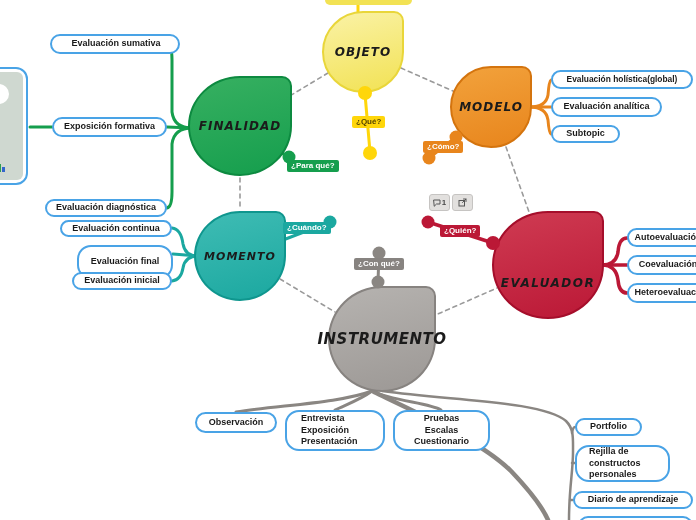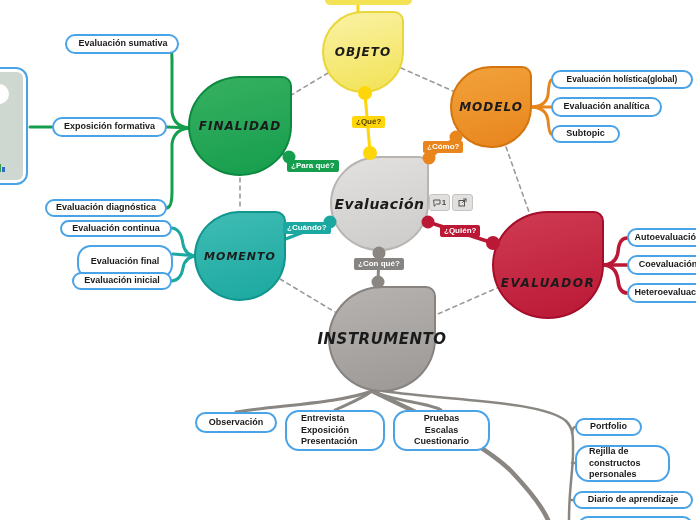--- a/index.html
+++ b/index.html
@@ -113,23 +113,20 @@
   </div>
 
   <div class="blob" style="left:492px;top:211px;width:112px;height:108px;border-color:var(--red_d);background:linear-gradient(165deg,var(--red_l),var(--red));">
     <span class="blob-label" style="font-size:12px;letter-spacing:1.5px;margin-top:36px;">EVALUADOR</span>
   </div>
 
   <div class="blob" style="left:328px;top:286px;width:108px;height:106px;border-color:var(--gray_d);background:linear-gradient(165deg,var(--gray_l),var(--gray));">
     <span class="blob-label" style="font-size:15px;letter-spacing:0.5px;">INSTRUMENTO</span>
   </div>
 
-  <div class="blob" style="left:330px;top:156px;width:99px;height:95px;border-color:var(--center_d);background:linear-gradient(165deg,var(--center_l),#cdcbc9);">
-    <span class="blob-label" style="font-size:14px;letter-spacing:0.5px;">Evaluación</span>
-  </div>
 
   <div class="icon-row" style="left:429px;top:194px;">
     <span class="mini-icon">
       <svg width="8" height="8" viewBox="0 0 8 8">
         <path d="M1 1h6v4H3.5L1.5 7z" fill="none" stroke="#555" stroke-width="1"></path>
       </svg>
       <b>1</b>
     </span>
     <span class="mini-icon">
       <svg width="9" height="9" viewBox="0 0 9 9">
@@ -139,21 +136,21 @@
     </span>
   </div>
 
   <div class="tag" style="left:352px;top:116px;background:var(--tag_yellow);color:var(--tag_yellow_text);">¿Qué?</div>
   <div class="tag" style="left:423px;top:141px;background:var(--orange);">¿Cómo?</div>
   <div class="tag" style="left:287px;top:160px;background:var(--green);">¿Para qué?</div>
   <div class="tag" style="left:283px;top:222px;background:var(--teal);">¿Cuándo?</div>
   <div class="tag" style="left:440px;top:225px;background:var(--red);">¿Quién?</div>
   <div class="tag" style="left:354px;top:258px;background:var(--gray_d);">¿Con qué?</div>
 
-  <div class="pill" style="left:65px;top:34px;width:114px;height:20px;padding-left:8px;">Evaluación sumativa</div>
+  <div class="pill" style="left:50px;top:34px;width:130px;height:20px;padding-left:8px;">Evaluación sumativa</div>
   <div class="pill" style="left:52px;top:117px;width:115px;height:20px;">Exposición formativa</div>
   <div class="pill" style="left:45px;top:199px;width:122px;height:18px;">Evaluación diagnóstica</div>
 
   <div class="imgnode" style="left:-18px;top:67px;width:46px;height:118px;">
     <div class="thumb">
       <span class="circle"></span>
 
       <span class="bar" style="left:11px;height:8px;background:#2f9e4f;"></span>
       <span class="bar" style="left:15px;height:5px;background:#3366cc;"></span>
     </div>

